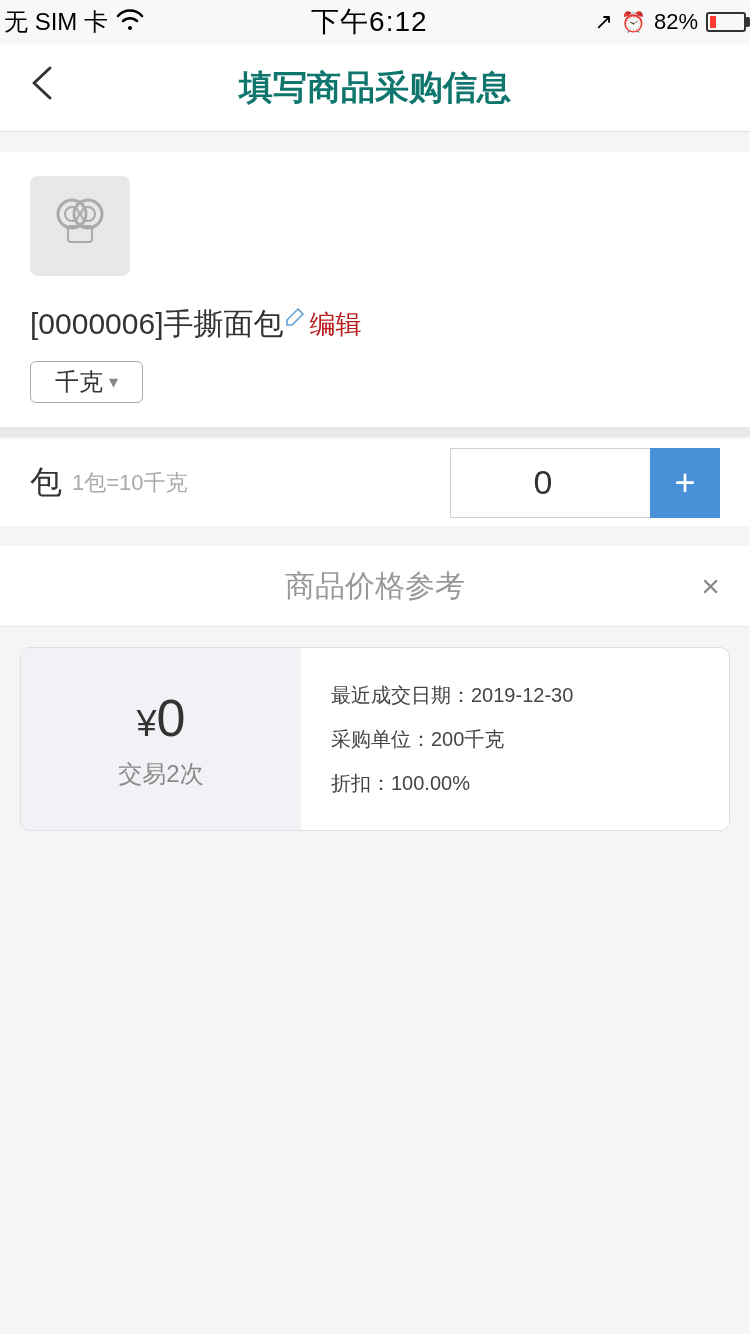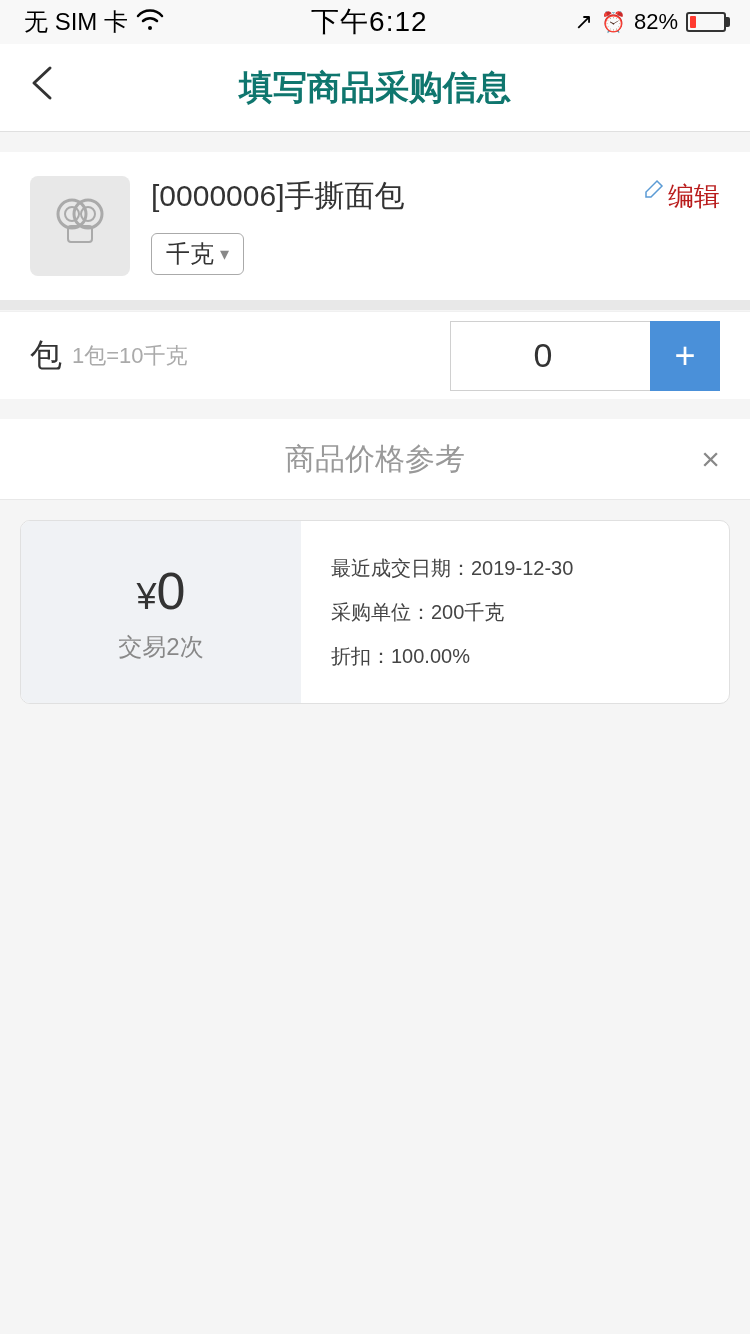--- a/index.html
+++ b/index.html
@@ -13,21 +13,21 @@
     }
 
     
     .status-bar {
       width: 100%;
       height: 44px;
       background: #f8f8f8;
       display: flex;
       align-items: center;
       justify-content: space-between;
-      padding: 0 24px;
+      padding: 0 4px;
       font-size: 26px;
       color: #000;
     }
     .status-left {
       display: flex;
       align-items: center;
       gap: 8px;
       font-size: 24px;
     }
     .status-center {
@@ -98,21 +98,22 @@
       color: #0f766e;
     }
 
     
     .product-card {
       background: #fff;
       margin-top: 20px;
       padding: 24px 30px;
       display: flex;
       align-items: flex-start;
-      gap: 21px;
+      gap: 28px;
+      flex-direction: column;
     }
     .product-image {
       width: 100px;
       height: 100px;
       background: #e8e8e8;
       border-radius: 8px;
       display: flex;
       align-items: center;
       justify-content: center;
       flex-shrink: 0;
@@ -151,21 +152,21 @@
     .unit-left {
       display: flex;
       align-items: center;
       gap: 10px;
       font-size: 26px;
       color: #555;
     }
     .unit-badge {
       border: 1px solid #aaa;
       border-radius: 6px;
-      padding: 4px 14px;
+      padding: 4px 24px;
       font-size: 24px;
       color: #333;
       background: #fff;
       display: flex;
       align-items: center;
       gap: 6px;
       cursor: pointer;
     }
     .unit-badge-arrow {
       font-size: 18px;

